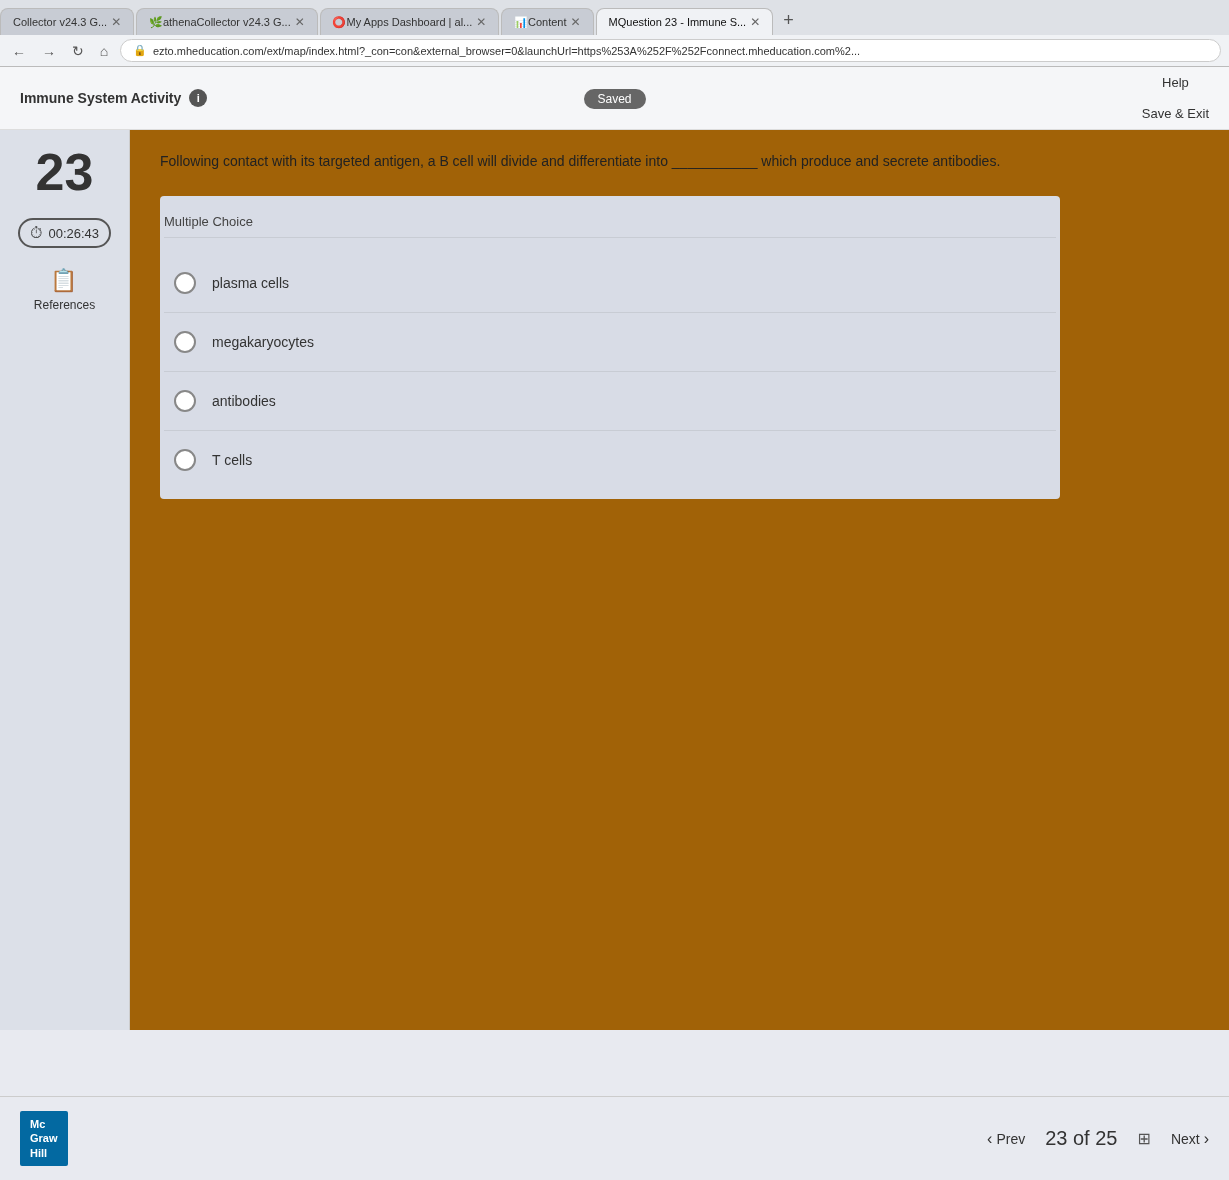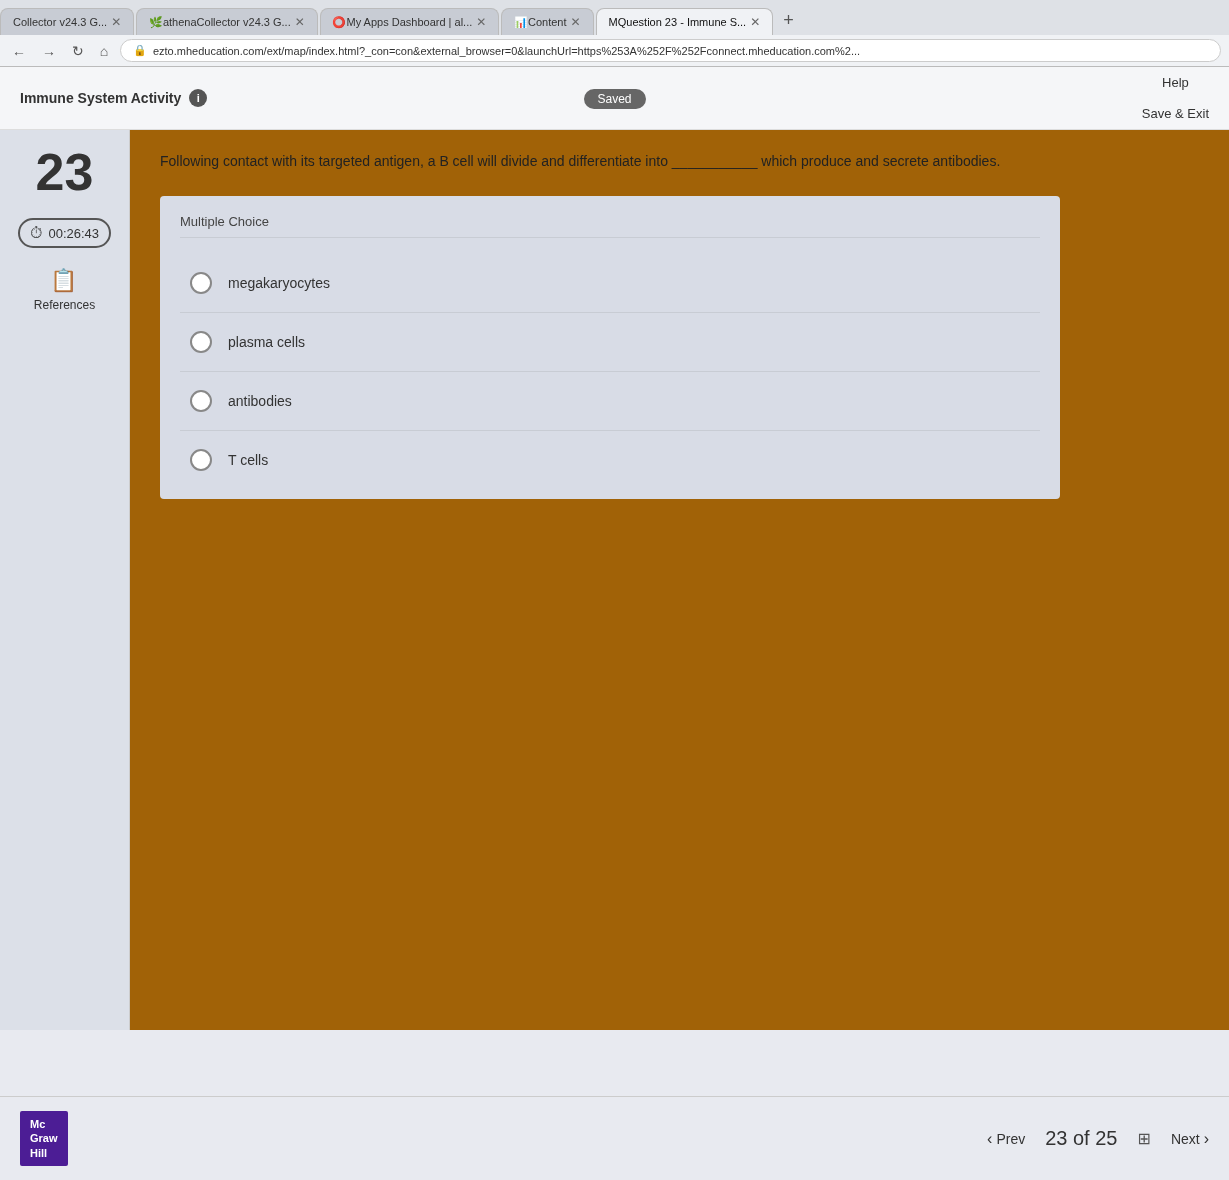--- a/index.html
+++ b/index.html
@@ -195,21 +195,21 @@
       color: #222;
       line-height: 1.6;
       margin-bottom: 24px;
       max-width: 900px;
     }
 
     
     .answer-options {
       background: #d8dce6;
       border-radius: 4px;
-      padding: 10px 20px;
+      padding: 10px 4px;
       max-width: 900px;
     }
     .question-type-label {
       font-size: 13px;
       color: #444;
       margin-bottom: 16px;
       padding: 8px 0;
       border-bottom: 1px solid #c8ccd4;
     }
     .option-row {
@@ -245,21 +245,21 @@
       bottom: 0;
       width: 1229px;
       background: #e8eaf0;
       border-top: 1px solid #ccc;
       padding: 14px 20px;
       display: flex;
       align-items: center;
       justify-content: space-between;
     }
     .footer-logo {
-      background: #4c1d95;
+      background: #0369a1;
       color: white;
       padding: 6px 10px;
       font-size: 11px;
       font-weight: bold;
       line-height: 1.3;
       border-radius: 2px;
     }
     .footer-nav {
       display: flex;
       align-items: center;
@@ -365,26 +365,26 @@
   </div>
 
   <div class="content-area">
     <div class="question-text">Following contact with its targeted antigen, a B cell will divide and differentiate into ___________ which produce and secrete antibodies.</div>
 
     <div class="answer-options">
       <div class="question-type-label">Multiple Choice</div>
 
       <div class="option-row">
         <div class="option-radio"></div>
-        <span class="option-label">megakaryocytes</span>
+        <span class="option-label">plasma cells</span>
       </div>
 
       <div class="option-row">
         <div class="option-radio"></div>
-        <span class="option-label">plasma cells</span>
+        <span class="option-label">megakaryocytes</span>
       </div>
 
       <div class="option-row">
         <div class="option-radio"></div>
         <span class="option-label">antibodies</span>
       </div>
 
       <div class="option-row">
         <div class="option-radio"></div>
         <span class="option-label">T cells</span>

